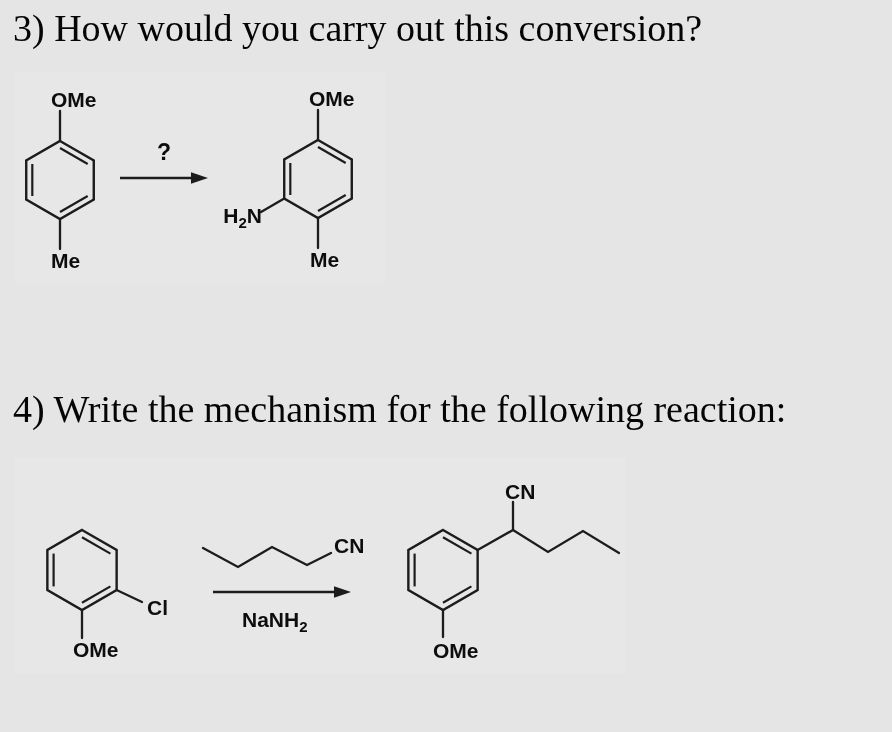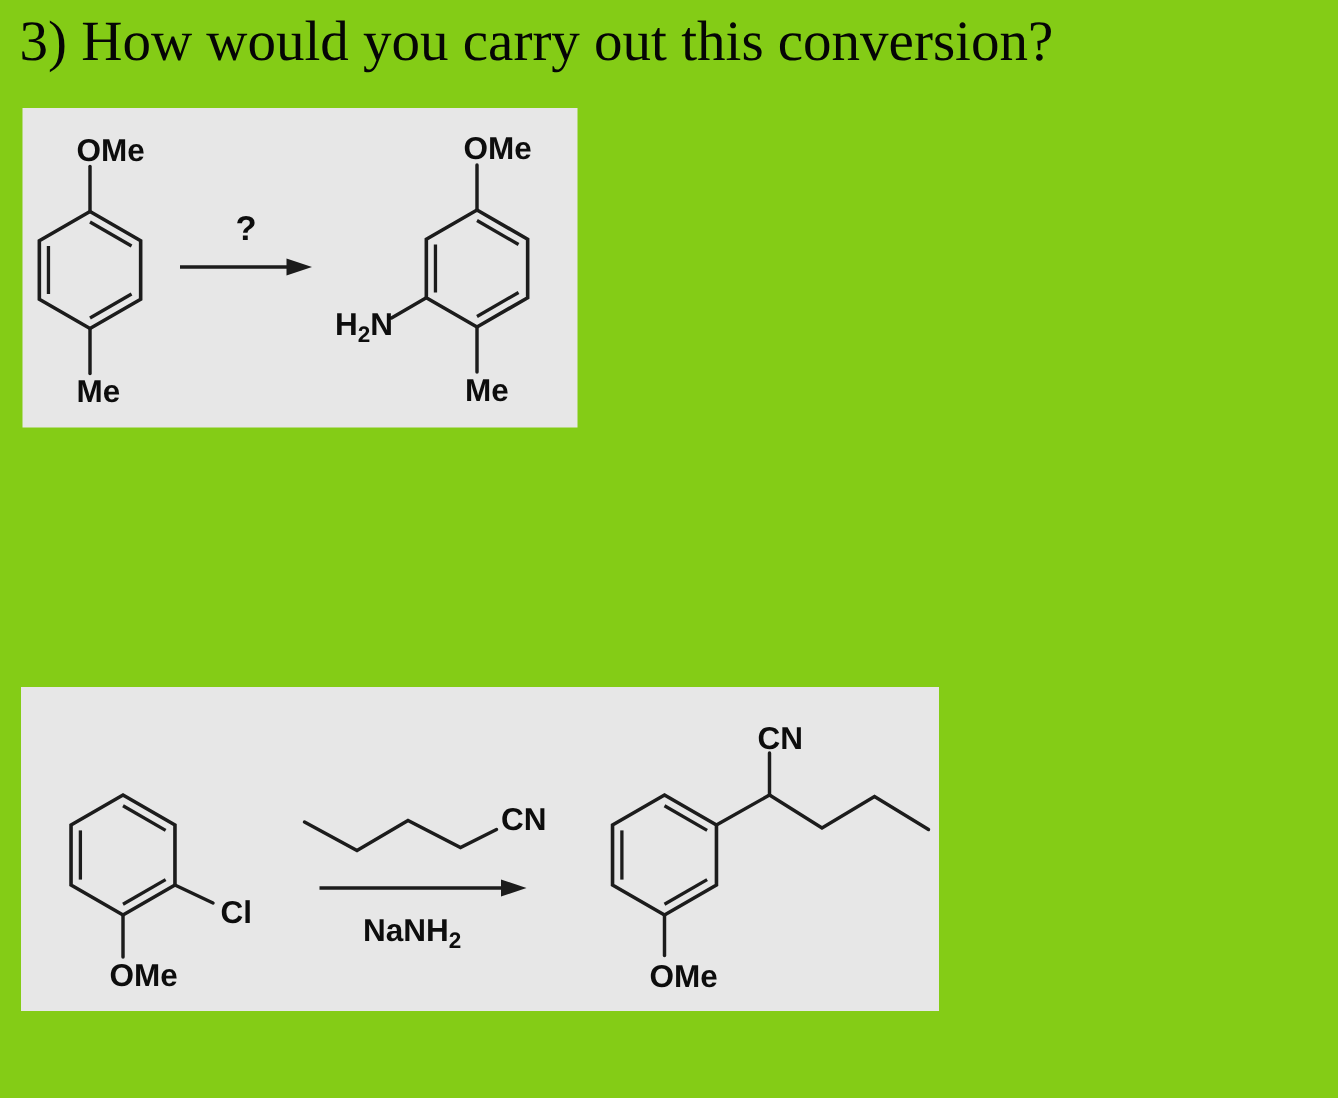--- a/index.html
+++ b/index.html
@@ -1,19 +1,19 @@
 <!DOCTYPE html>
 <html><head>
 <meta charset="utf-8">
 <style>
   html,body{margin:0;padding:0;background:#ffffff;}
   .page{
     position:relative;
     width:892px;height:732px;
-    background:#84cc16;
+    background:#e5e5e5;
     font-family:"Liberation Serif", serif;
     color:#000;
     overflow:hidden;
     text-decoration:underline;
   }
   .heading{
     position:absolute;
     font-size:38px;
     line-height:1;
     letter-spacing:0px;
@@ -54,20 +54,21 @@
           <polygon points="193,106 176,100.3 176,111.7" fill="#1c1c1c"></polygon>
         </g>
         <text x="36" y="35" text-anchor="start" fill="#0d0d0d" font-family="&quot;Liberation Sans&quot;,&quot;DejaVu Sans&quot;,sans-serif" font-weight="bold" font-size="21"><tspan>OMe</tspan></text>
         <text x="36" y="196" text-anchor="start" fill="#0d0d0d" font-family="&quot;Liberation Sans&quot;,&quot;DejaVu Sans&quot;,sans-serif" font-weight="bold" font-size="21"><tspan>Me</tspan></text>
         <text x="294" y="34" text-anchor="start" fill="#0d0d0d" font-family="&quot;Liberation Sans&quot;,&quot;DejaVu Sans&quot;,sans-serif" font-weight="bold" font-size="21"><tspan>OMe</tspan></text>
         <text x="295" y="195" text-anchor="start" fill="#0d0d0d" font-family="&quot;Liberation Sans&quot;,&quot;DejaVu Sans&quot;,sans-serif" font-weight="bold" font-size="21"><tspan>Me</tspan></text>
         <text x="247" y="151" text-anchor="end" fill="#0d0d0d" font-family="&quot;Liberation Sans&quot;,&quot;DejaVu Sans&quot;,sans-serif" font-weight="bold" font-size="21"><tspan>H</tspan><tspan font-size="15" dy="5">2</tspan><tspan dy="-5">N</tspan></text>
         <text x="149" y="88" text-anchor="middle" fill="#0d0d0d" font-family="&quot;Liberation Sans&quot;,&quot;DejaVu Sans&quot;,sans-serif" font-weight="bold" font-size="23"><tspan>?</tspan></text>
       </svg>
     </div>
+  <div class="heading h4">4) Write the mechanism for the following reaction:</div>
   <div class="panel" id="scheme-1" style="left: 14px; top: 458px; width: 612px; height: 216px; background: rgb(231, 231, 231);">
       <svg width="612" height="216" viewBox="0 0 612 216">
         <g>
           <polygon points="68,72 102.64101615137756,92 102.64101615137756,132 68,152 33.35898384862245,132 33.35898384862245,92" fill="none" stroke="#1c1c1c" stroke-width="2.4" stroke-linejoin="miter"></polygon>
           <line x1="68" y1="79.2" x2="96.4056332441296" y2="95.6" stroke="#1c1c1c" stroke-width="2.2"></line>
           <line x1="39.59436675587041" y1="128.4" x2="39.59436675587041" y2="95.6" stroke="#1c1c1c" stroke-width="2.2"></line>
           <line x1="96.4056332441296" y1="128.4" x2="68" y2="144.8" stroke="#1c1c1c" stroke-width="2.2"></line>
         </g>
         <g>
           <polygon points="429,72 463.6410161513775,92 463.6410161513775,132 429,152 394.3589838486225,132 394.3589838486225,92" fill="none" stroke="#1c1c1c" stroke-width="2.4" stroke-linejoin="miter"></polygon>

